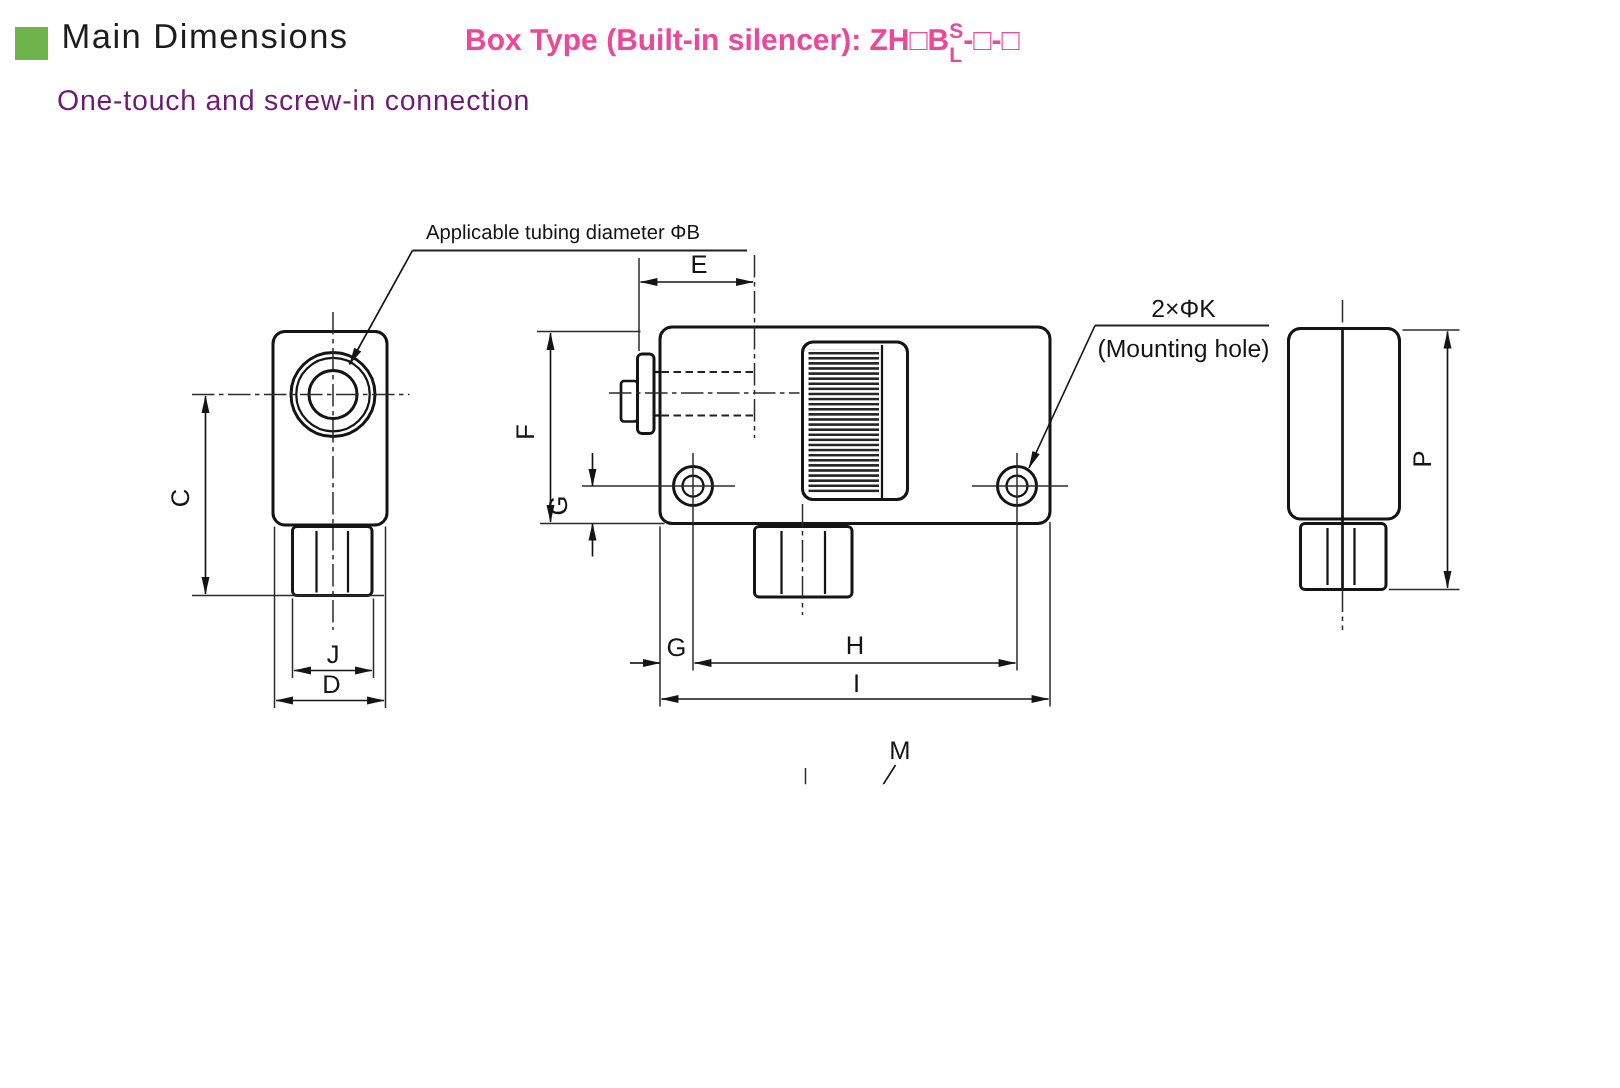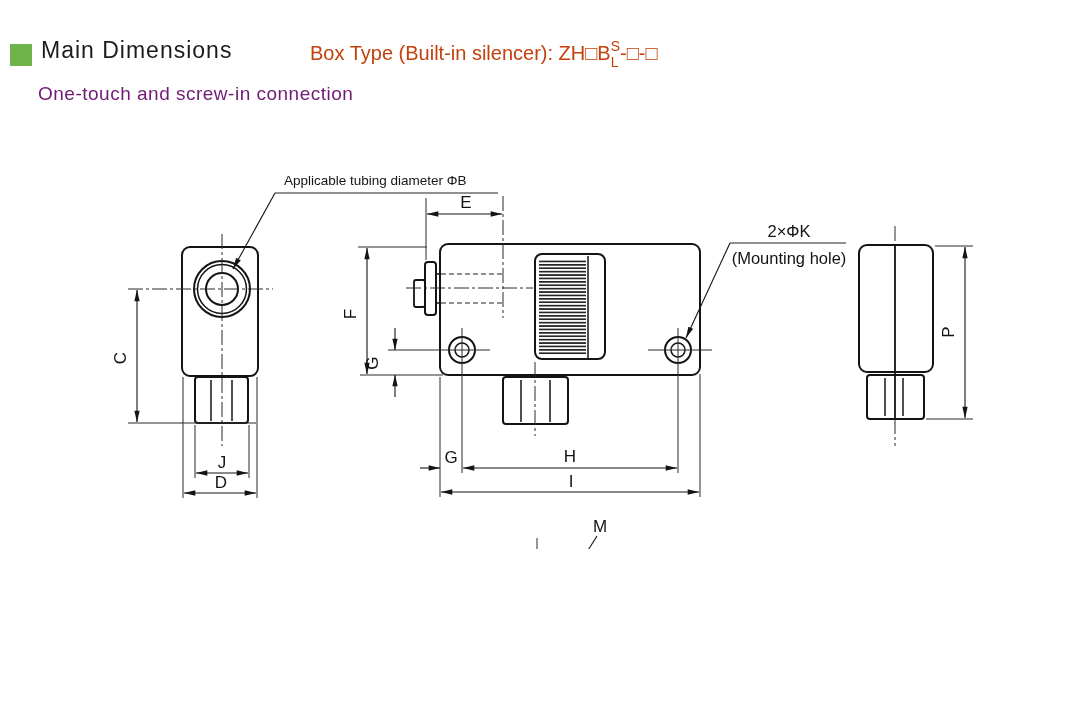--- a/index.html
+++ b/index.html
@@ -1,20 +1,20 @@
 <!DOCTYPE html>
 <html><head>
 <meta charset="utf-8">
 <style>
   html,body{margin:0;padding:0;background:#ffffff;}
   .page{position:relative;width:1080px;height:523px;background:#fff;overflow:hidden;
-        font-family:"Liberation Sans", sans-serif;color:#111;margin-top:26px;}
+        font-family:"Liberation Sans", sans-serif;color:#111;}
   .accent-square{position:absolute;left:10px;top:18px;width:22px;height:22px;background:#6fb44a;}
   .main-title{position:absolute;left:41px;top:11px;font-size:23px;letter-spacing:1px;color:#1c1c1c;}
-  .box-type{position:absolute;left:310px;top:11px;font-size:20px;color:#c2410c;display:flex;align-items:center;}
+  .box-type{position:absolute;left:310px;top:11px;font-size:20px;color:#ec4899;display:flex;align-items:center;font-weight:bold;}
   .box-type .stack{display:inline-flex;flex-direction:column;font-size:14px;line-height:1.15;
                    text-align:left;transform:translateY(1px);}
   .subtitle{position:absolute;left:38px;top:57px;font-size:19px;letter-spacing:0.5px;color:#701a75;}
   svg{position:absolute;left:0;top:0;}
   svg text{font-family:"Liberation Sans", sans-serif;fill:#141414;}
   .dimtxt{font-size:17px;}
   .calltxt{font-size:13.5px;}
   .mnttxt{font-size:16.5px;}
   .o2{stroke:#141414;stroke-width:2;fill:none;stroke-linejoin:round;}
   .o18{stroke:#141414;stroke-width:1.8;fill:none;}

